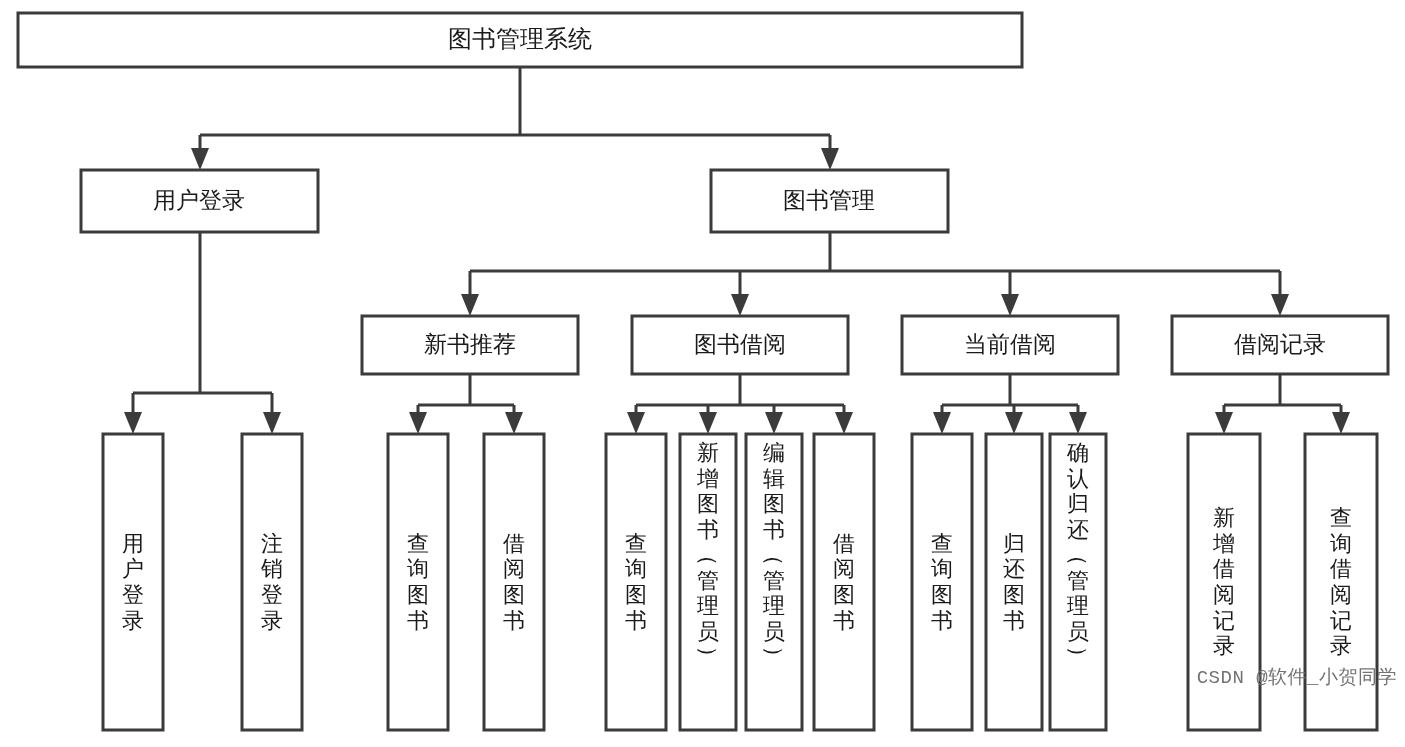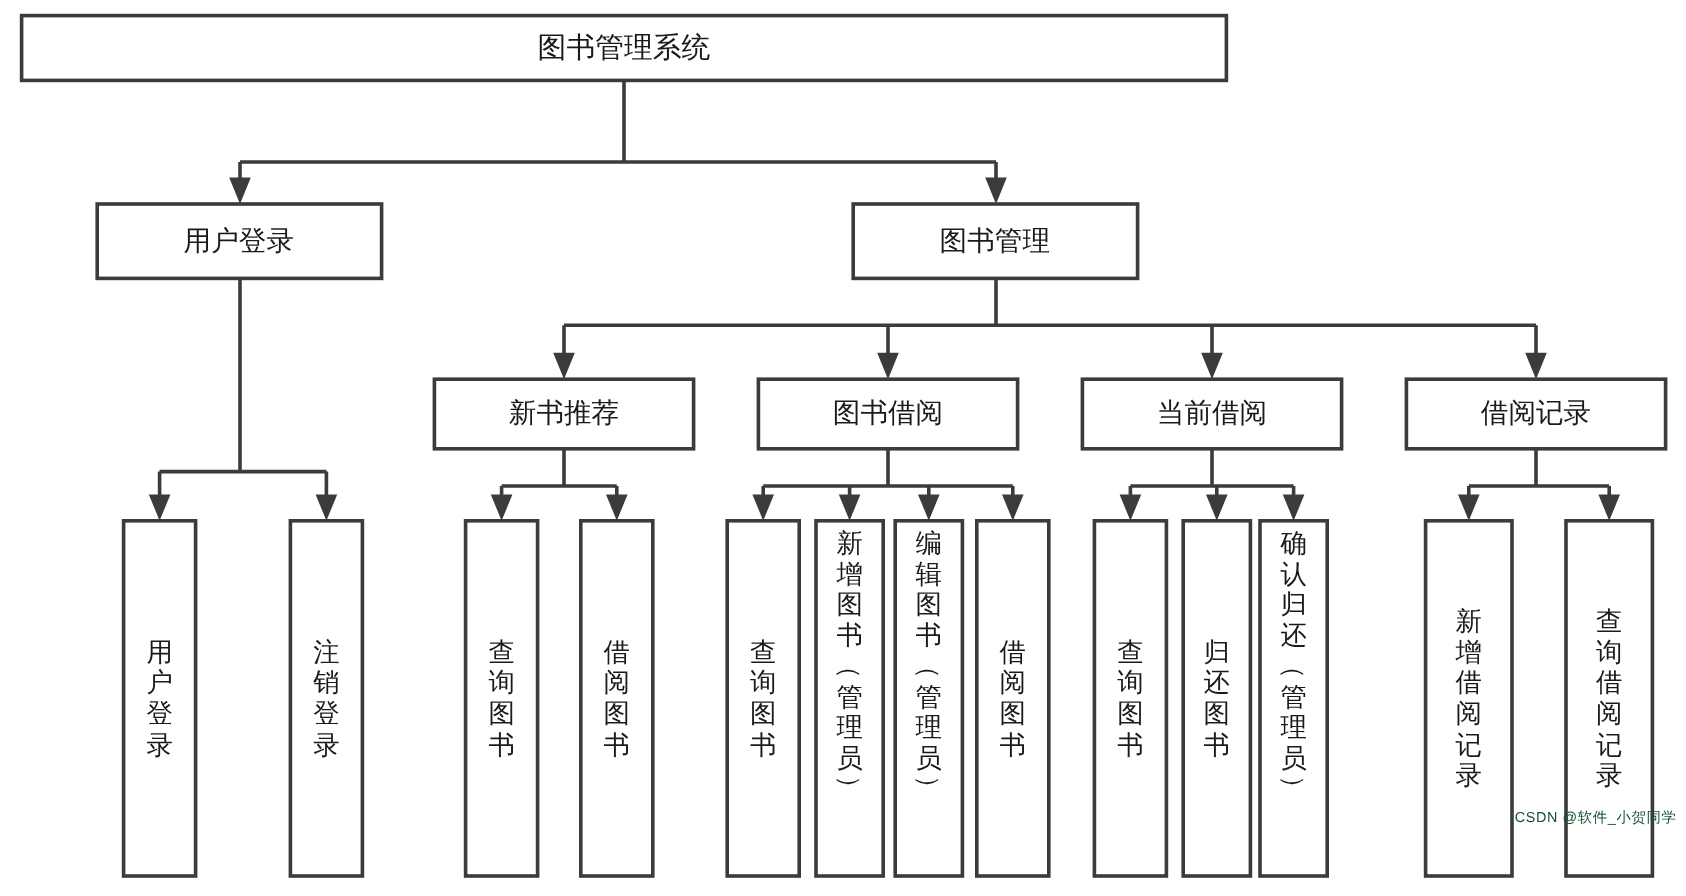--- a/index.html
+++ b/index.html
@@ -70,23 +70,23 @@
     pointer-events: none;
     text-align: center;
   }
   .vlabel span {
     display: block;
   }
   .watermark {
     position: absolute;
     right: 8px;
     bottom: 4px;
-    font-family: Liberation Sans, sans-serif;
-    font-size: 12px;
-    color: #14532d;
+    font-family: Liberation Mono, monospace;
+    font-size: 19px;
+    color: #737373;
     letter-spacing: 0.5px;
     white-space: nowrap;
   }
 </style>
 </head>
 <body>
 
 <div id="diagram-root">
 
   <svg class="flow" viewBox="0 0 1405 747">

